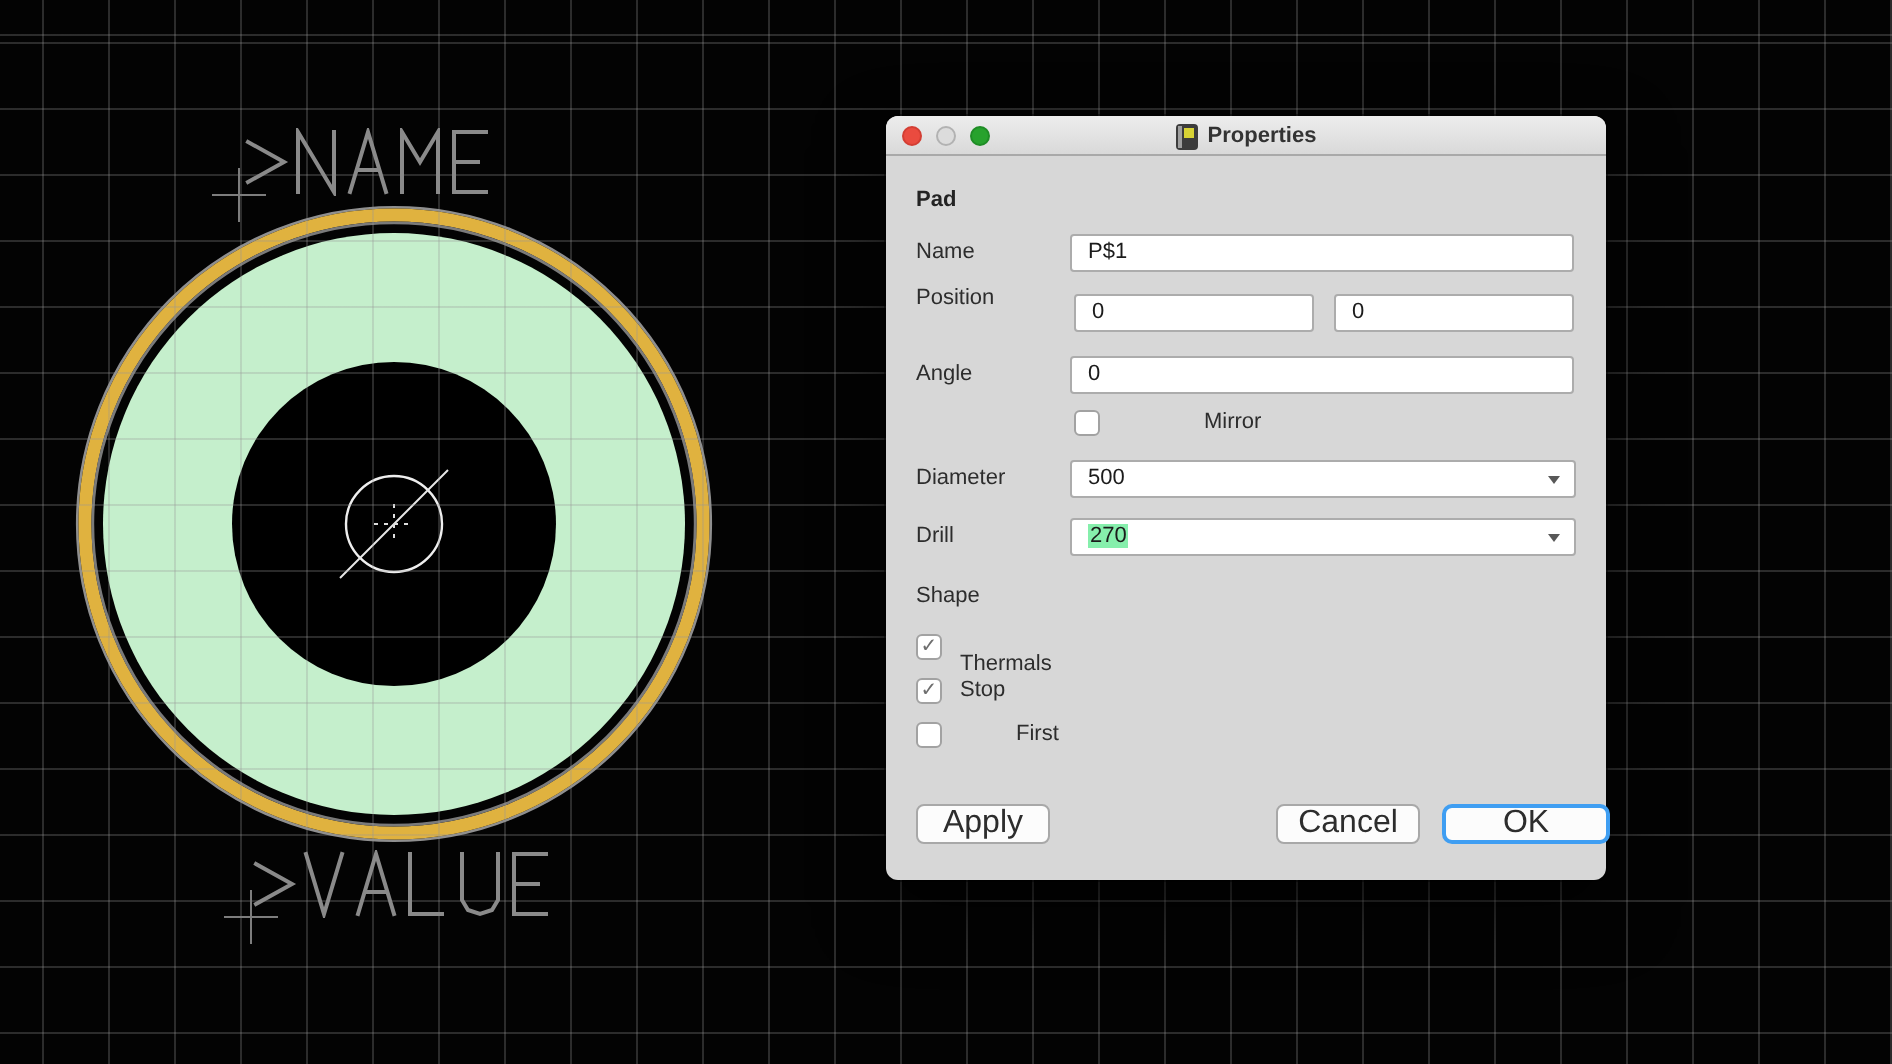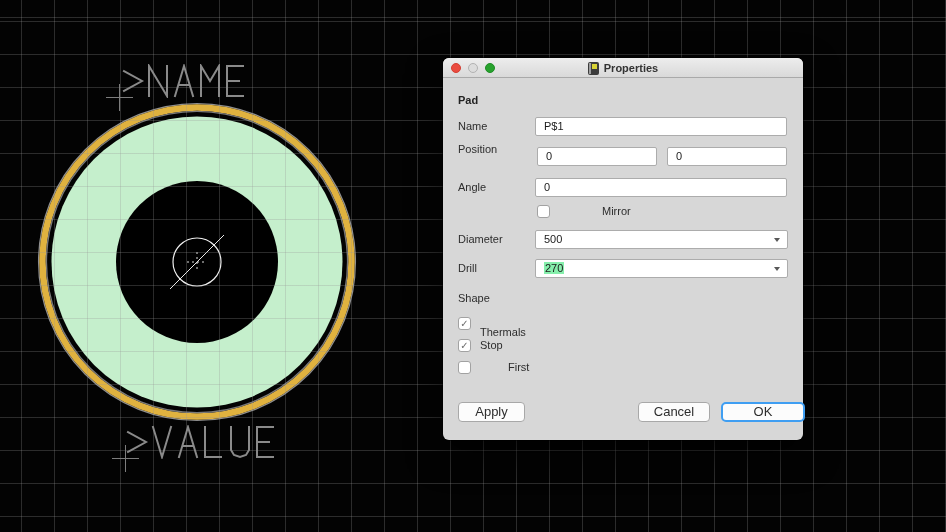--- a/index.html
+++ b/index.html
@@ -82,21 +82,21 @@
     position:absolute; width:13px; height:13px; background:#fff;
     border:1px solid #a2a2a2; border-radius:3px;
     line-height:12px; text-align:center; font-size:10px; color:#6e6e6e;
   }
   .checkbox.on::after { content:"\2713"; }
   .cb-label { position:absolute; height:13px; line-height:13px; color:#2d2d2d; }
 
   .btn {
     position:absolute; top:344px; height:20px; background:#fcfcfc;
     border:1px solid #a8a8a8; border-radius:4px;
-    font-size:13px; color:#2d2d2d; line-height:18px; text-align:center;
+    font-size:16px; color:#2d2d2d; line-height:18px; text-align:center;
     font-family:"Liberation Sans", sans-serif;
   }
   .btn-apply  { left:15px;  width:67px; }
   .btn-cancel { left:195px; width:72px; }
   .btn-ok     { left:278px; width:84px; border:2px solid #3f9ef2; line-height:16px; border-radius:5px; }
 </style>
 </head>
 <body>
 
 <div class="canvas">

